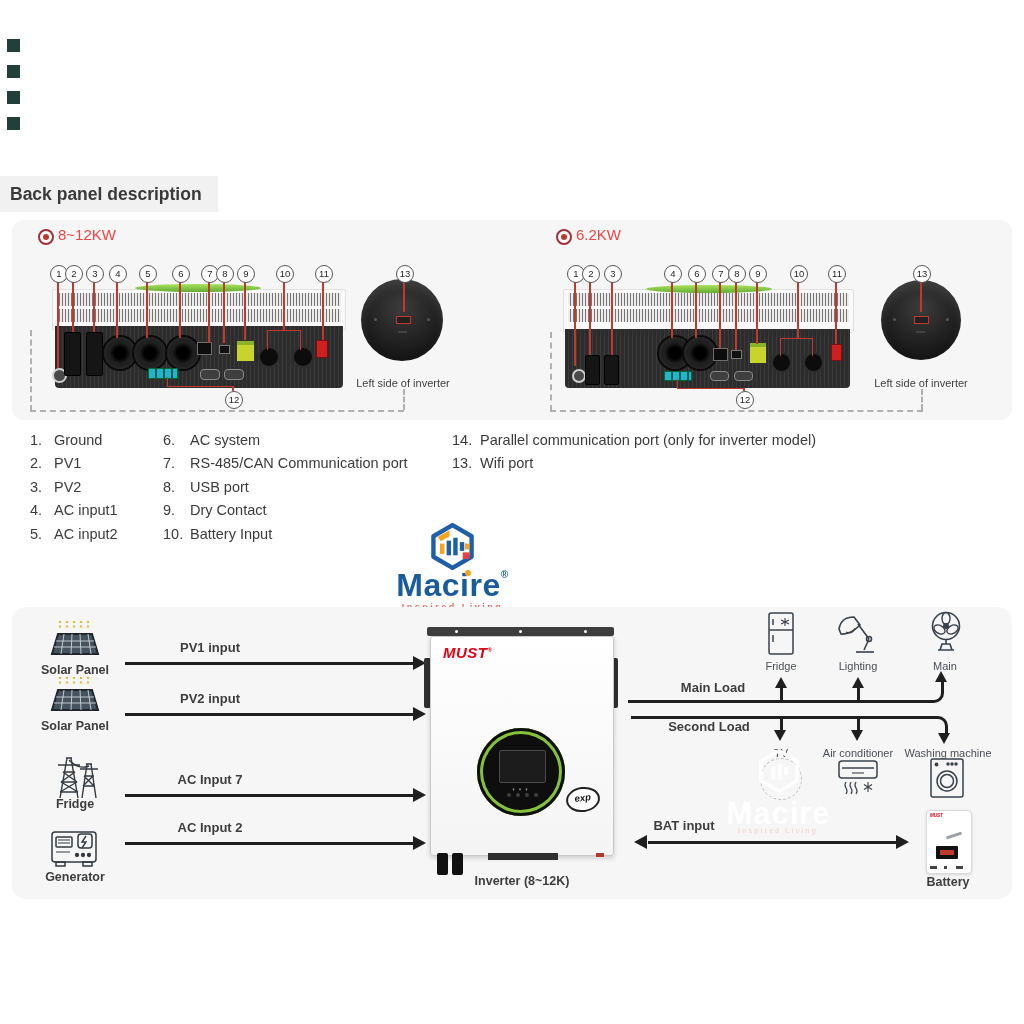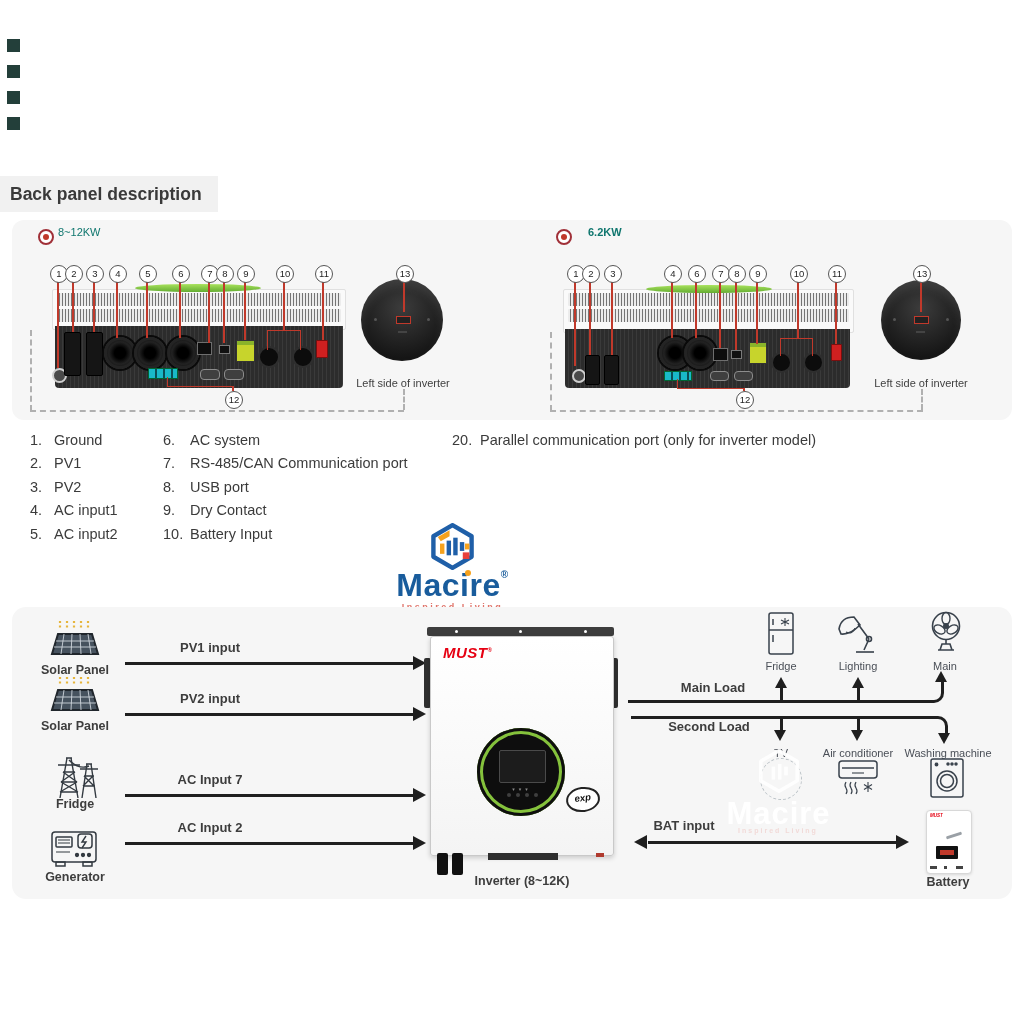--- a/index.html
+++ b/index.html
@@ -3,21 +3,21 @@
 <meta charset="utf-8">
 <style>
   html,body{margin:0;padding:0;background:#fff;}
   #stage{position:relative;width:1024px;height:1024px;background:#fff;overflow:hidden;
          font-family:"Liberation Sans",sans-serif;color:#3a3a3a;}
   .a{position:absolute;}
   .h1{font-size:17.5px;font-weight:800;color:#3a3a3a;}
   .box{background:#f6f6f6;border-radius:12px;}
   .bullet{width:12px;height:12px;border:2px solid #a03038;border-radius:50%;background:#fff;}
   .bullet i{position:absolute;left:3px;top:3px;width:6px;height:6px;border-radius:50%;background:#c0392b;}
-  .mlabel{font-size:11px;color:#0f766e;}
+  .mlabel{font-size:15px;color:#ef4444;}
   .cal{width:16px;height:16px;border:1.5px solid #555;border-radius:50%;background:#fff;
        font-size:9.5px;line-height:15px;text-align:center;color:#1f1f1f;}
   .ldr{background:#c0392b;width:1.4px;}
   .ldrh{background:#c0392b;height:1.4px;}
   .dashv{width:0;border-left:2px dashed #b0b0b0;}
   .dashh{height:0;border-top:2px dashed #b0b0b0;}
   .slot{height:13px;margin:3px 4px 0 4px;border-radius:1px;
         background:repeating-linear-gradient(90deg,#ececec 0 2px,#757575 2px 3px);}
   .band{background:#fafafa;border:1px solid #e0e0e0;border-radius:2px;}
   .pbody{background:repeating-linear-gradient(90deg,#2c2c2c 0 3px,#3a3a3a 3px 4px);
@@ -145,21 +145,21 @@
       <div class="a cal" style="left:315px;top:265px;">11</div>
       <div class="a cal" style="left:396px;top:265px;">13</div>
       <div class="a cal" style="left:225px;top:391px;">12</div>
     </div>
   </div>
 
   <div>
     <div class="a bullet" style="left:556px;top:229px;">
         <i></i>
       </div>
-    <div class="a mlabel" style="left:588px;top:226px;font-weight:bold;">6.2KW</div>
+    <div class="a mlabel" style="left:576px;top:226px;">6.2KW</div>
 
     <div class="a band" style="left:563px;top:289px;width:289px;height:42px;">
       <div class="slot"></div>
         <div class="slot"></div>
     </div>
     <div class="a green" style="left:646px;top:285px;width:126px;height:8px;"></div>
     <div class="a pbody" style="left:565px;top:329px;width:285px;height:59px;"></div>
     <div class="a" style="left:572px;top:369px;width:10px;height:10px;border-radius:50%;background:#4a4a4a;border:2px solid #cfcfcf;"></div>
     <div class="a" style="left:585px;top:355px;width:13px;height:28px;background:#151515;border:1px solid #000;border-radius:2px;"></div>
     <div class="a" style="left:604px;top:355px;width:13px;height:28px;background:#151515;border:1px solid #000;border-radius:2px;"></div>
@@ -261,22 +261,26 @@
         <span class="ln">9.</span>
         <span>Dry Contact</span>
       </div>
     <div class="lrow">
         <span class="ln">10.</span>
         <span>Battery Input</span>
       </div>
   </div>
   <div class="a c3" style="left:452px;top:428px;width:430px;">
     <div class="lrow">
-        <span class="ln">20.</span>
+        <span class="ln">14.</span>
         <span>Parallel communication port (only for inverter model)</span>
+      </div>
+    <div class="lrow">
+        <span class="ln">13.</span>
+        <span>Wifi port</span>
       </div>
   </div>
 
   <div>
     <div class="a" style="left:430px;top:523px;">
       <svg width="45" height="47" viewBox="0 0 60 64">
         <polygon points="30,3 56,18 56,46 30,61 4,46 4,18" fill="#fff" stroke="#1f5fa8" stroke-width="6" stroke-linejoin="round"></polygon>
         <polygon points="10,19 26,10 26,18 14,25" fill="#f6a21d"></polygon>
         <rect x="13" y="28" width="6" height="14" fill="#f6a21d"></rect>
         <rect x="22" y="24" width="6" height="20" fill="#1f5fa8"></rect>

